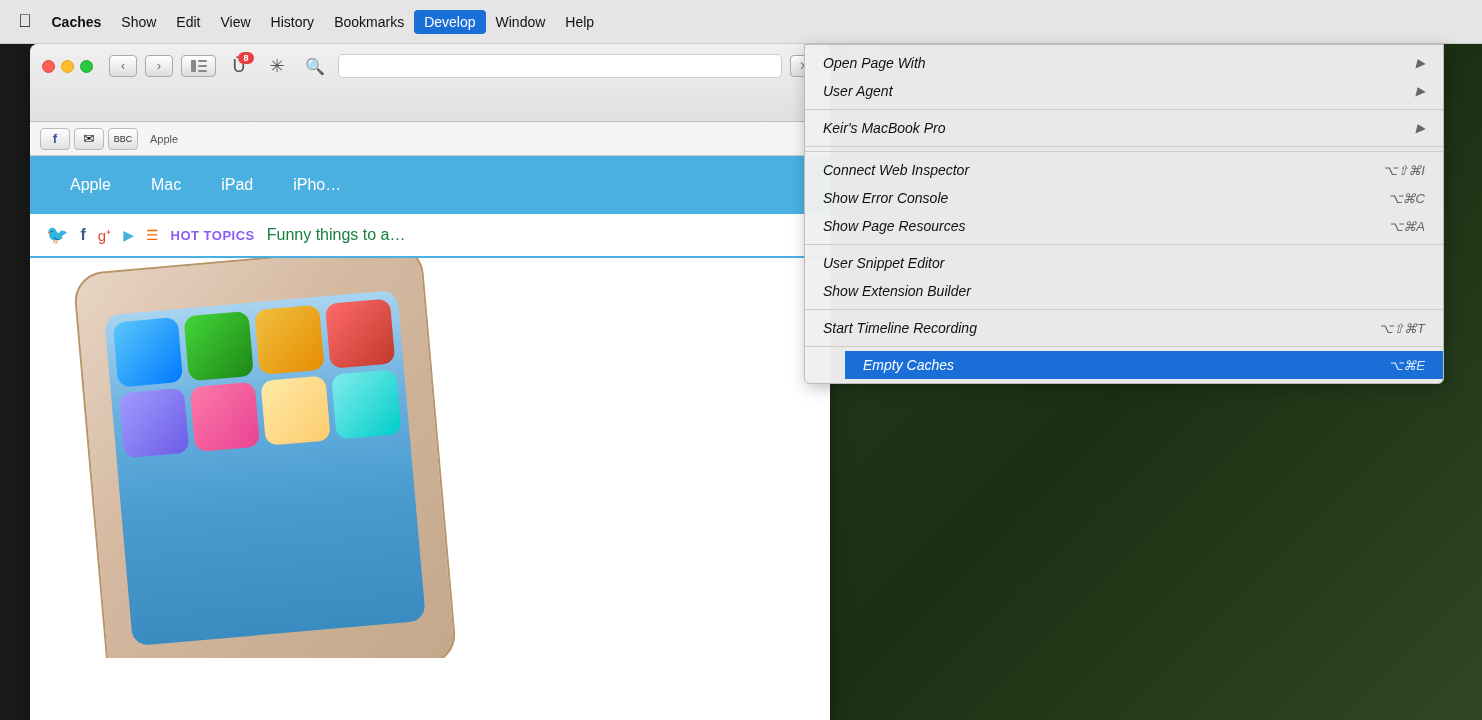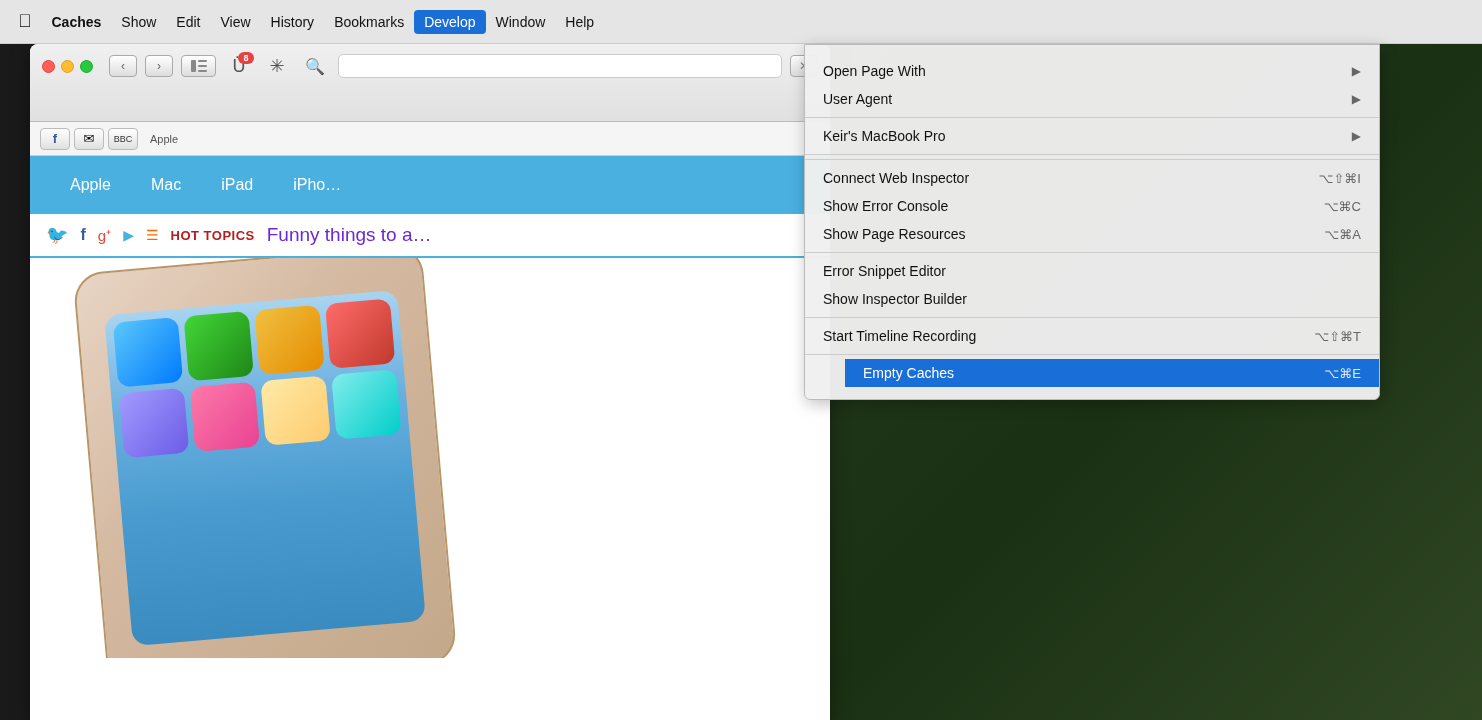--- a/index.html
+++ b/index.html
@@ -203,28 +203,28 @@
       padding: 0 16px;
       gap: 12px;
       background: white;
     }
     .social-icon {
       font-size: 16px;
       color: #4ab0e0;
     }
     .social-icon.facebook { color: #3b5998; }
     .hot-topics-label {
-      color: #b91c1c;
+      color: #8b5cf6;
       font-weight: 700;
       font-size: 13px;
       letter-spacing: 0.5px;
     }
     .hot-topic-text {
-      color: #6d28d9;
-      font-size: 19px;
+      color: #15803d;
+      font-size: 16px;
     }
     .website-body {
       background: white;
       height: 400px;
       position: relative;
       overflow: hidden;
     }
     .phone-image {
       position: absolute;
       bottom: -20px;
@@ -267,27 +267,28 @@
       height: 676px;
       background: linear-gradient(135deg, #2a4a20 0%, #1a3a10 50%, #3a5a28 100%);
       opacity: 0.7;
     }
 
     
     .dropdown-menu {
       position: absolute;
       top: 44px;
       left: 804px;
-      width: 576px;
+      width: 640px;
       background: rgba(240,240,240,0.97);
       border: 1px solid #bbb;
       border-radius: 0 0 6px 6px;
       box-shadow: 2px 4px 16px rgba(0,0,0,0.25);
       z-index: 200;
-      padding: 12px 0;
+      padding: 4px 0;
+      font-style: italic;
     }
     .menu-item {
       display: flex;
       align-items: center;
       justify-content: space-between;
       padding: 6px 18px;
       font-size: 14px;
       color: #111;
       cursor: pointer;
       user-select: none;
@@ -442,25 +443,25 @@
   </div>
 
 
   <div class="menu-item">
     <span>Show Page Resources</span>
     <span class="shortcut">⌥⌘A</span>
   </div>
   <div class="menu-separator"></div>
 
   <div class="menu-item">
-    <span>Error Snippet Editor</span>
-  </div>
-
-  <div class="menu-item">
-    <span>Show Inspector Builder</span>
+    <span>User Snippet Editor</span>
+  </div>
+
+  <div class="menu-item">
+    <span>Show Extension Builder</span>
   </div>
   <div class="menu-separator"></div>
 
   <div class="menu-item">
     <span>Start Timeline Recording</span>
     <span class="shortcut">⌥⇧⌘T</span>
   </div>
   <div class="menu-separator"></div>
 
   <div class="menu-item active">

